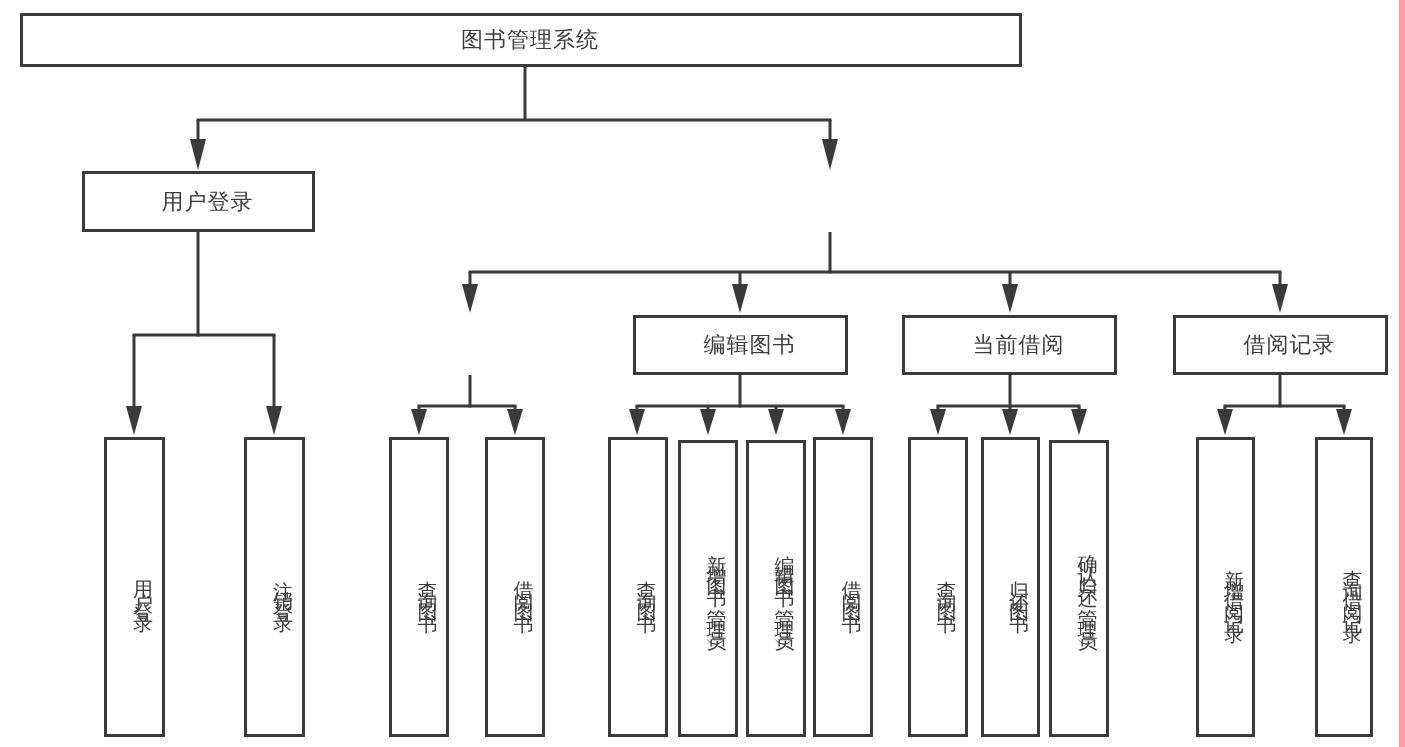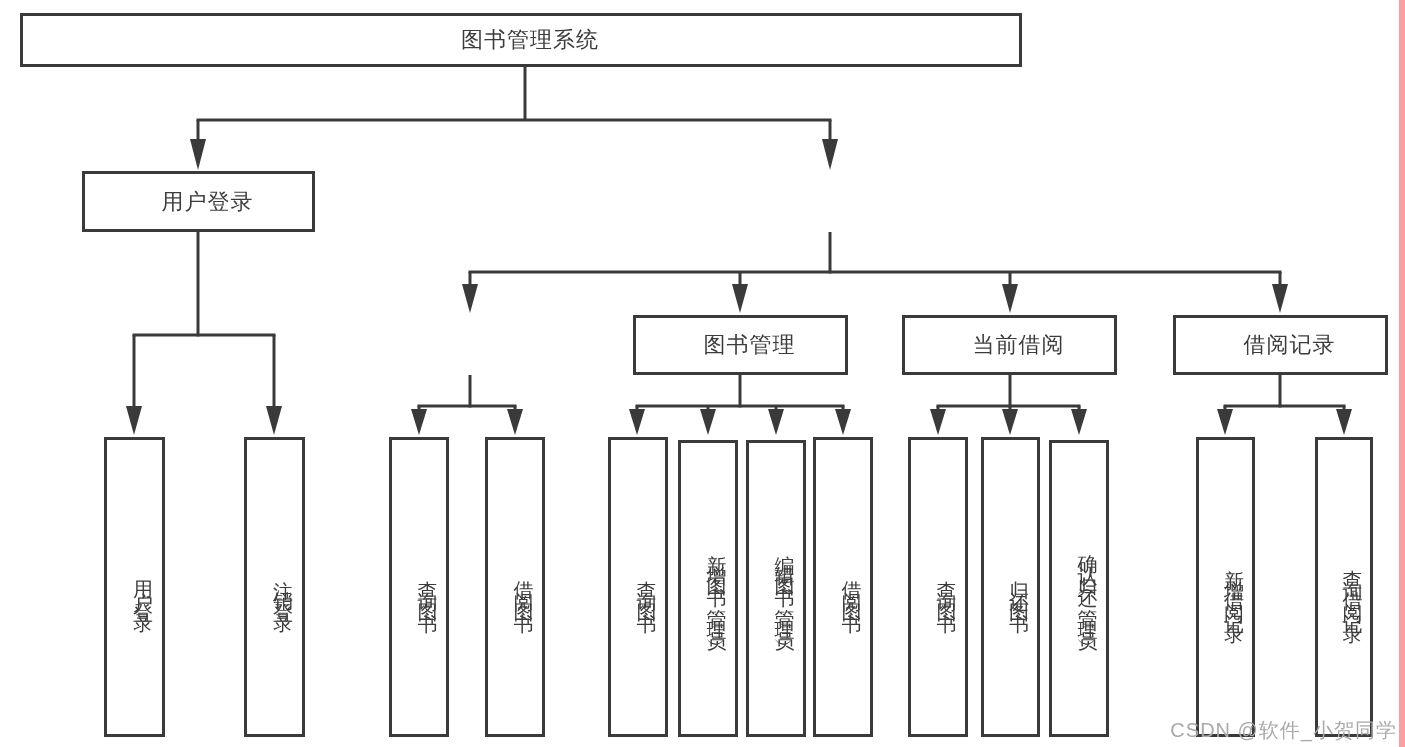--- a/index.html
+++ b/index.html
@@ -135,21 +135,21 @@
 
   <div class="node h" style="left:20px;top:13px;width:1002px;height:54px">
     <span>图书管理系统</span>
   </div>
 
   <div class="node h" style="left:82px;top:171px;width:233px;height:61px">
     <span>用户登录</span>
   </div>
 
   <div class="node h" style="left:633px;top:315px;width:215px;height:60px">
-    <span>图书管理</span>
+    <span>编辑图书</span>
   </div>
   <div class="node h" style="left:1173px;top:315px;width:215px;height:60px">
     <span>借阅记录</span>
   </div>
   <div class="node h" style="left:902px;top:315px;width:215px;height:60px">
     <span>当前借阅</span>
   </div>
 
   <div class="node v" style="left:104px;top:437px;width:61px;height:300px">
     <span>用户登录</span>
@@ -188,15 +188,14 @@
     <span>确认归还（管理员）</span>
   </div>
 
   <div class="node v" style="left:1196px;top:437px;width:59px;height:300px">
     <span>新增借阅记录</span>
   </div>
   <div class="node v" style="left:1315px;top:437px;width:58px;height:300px">
     <span>查询借阅记录</span>
   </div>
 
-  <div class="watermark">CSDN @软件_小贺同学</div>
   <div class="edge-strip"></div>
 </div>
 
 </body></html>

